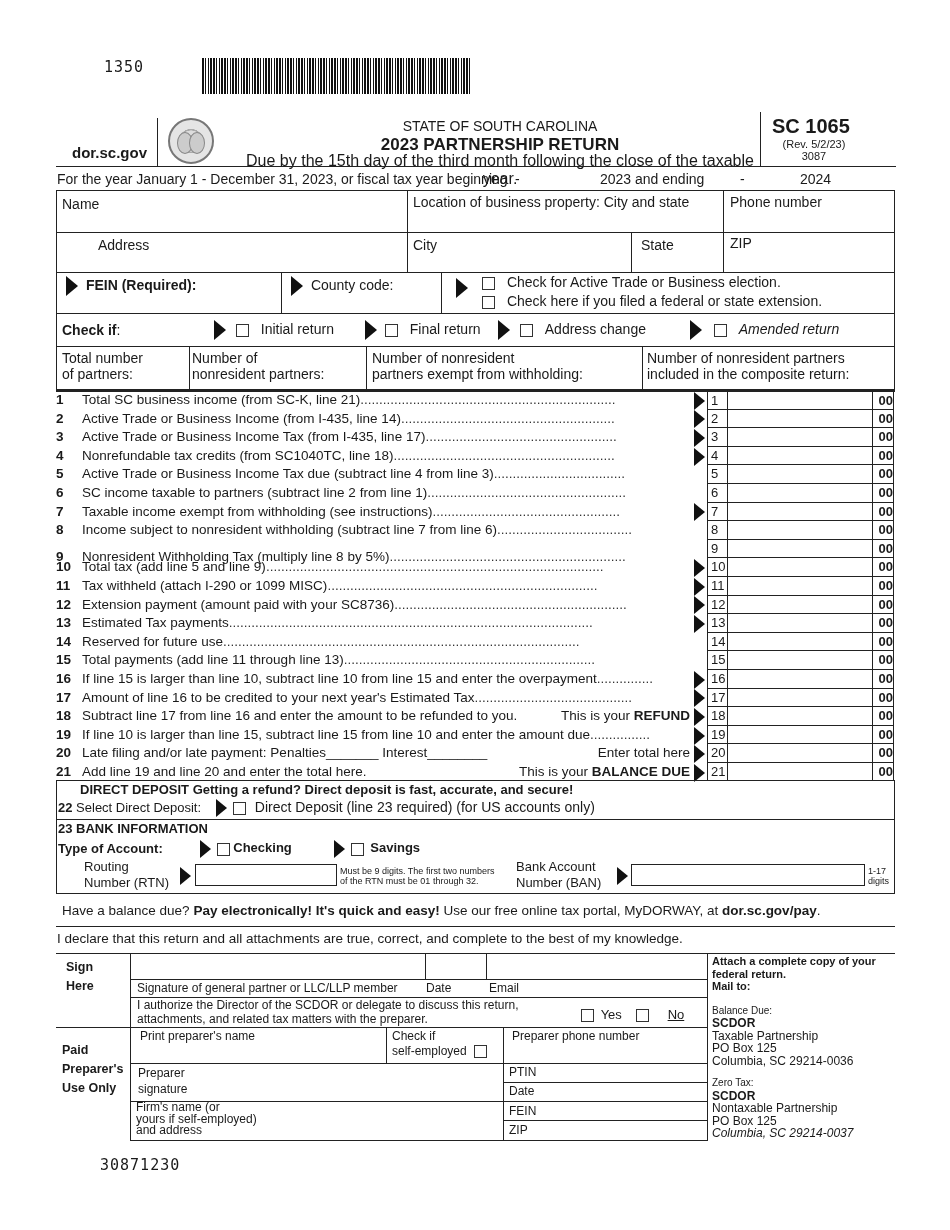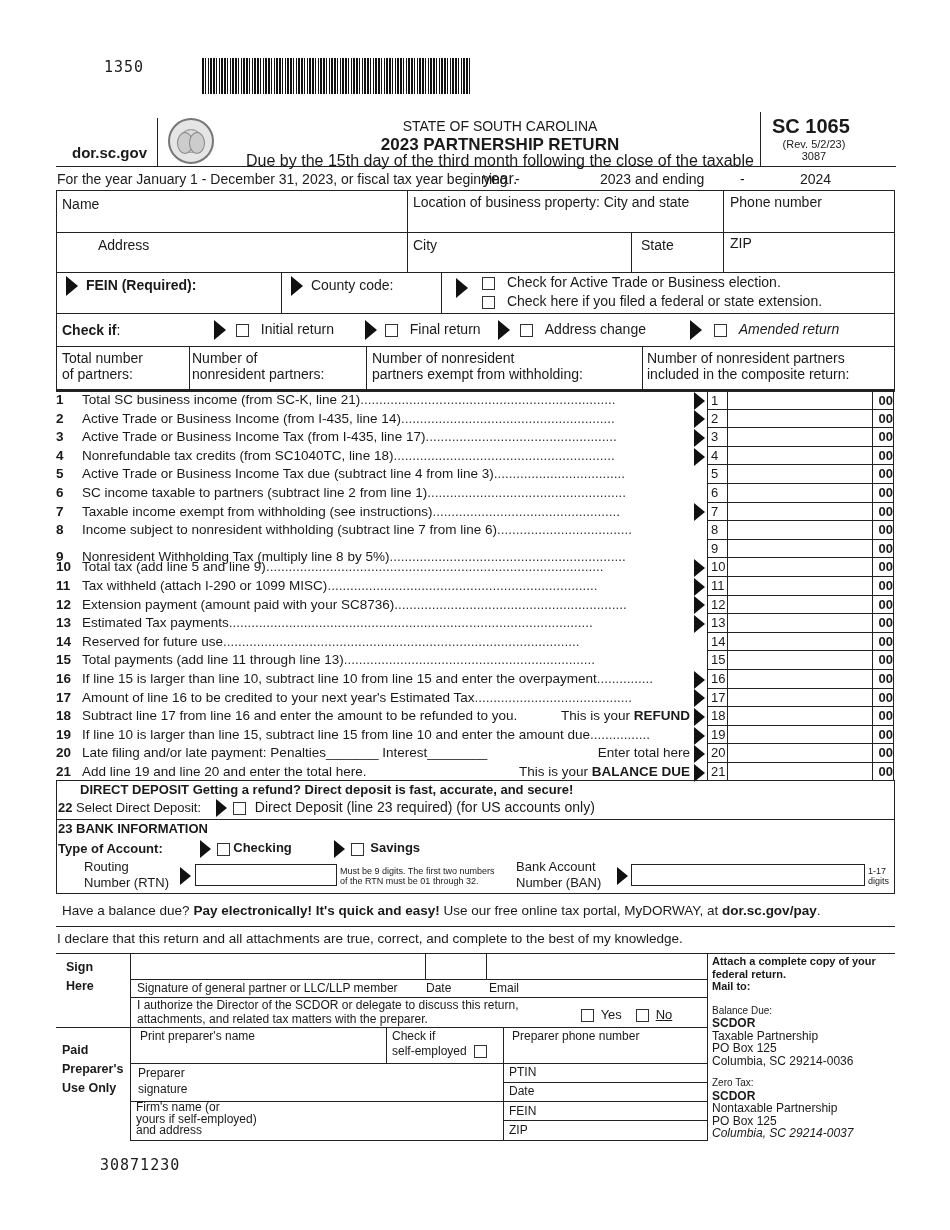--- a/index.html
+++ b/index.html
@@ -372,21 +372,21 @@
 <div class="abs small" style="left:137px;top:998px;line-height:14px;">
   <div>I authorize the Director of the SCDOR or delegate to discuss this return,</div>
     <div>attachments, and related tax matters with the preparer.</div>
 </div>
 <div class="abs" style="left:581px;top:1007px;font-size:13px;">
   <span class="chk"></span>
   <span style="margin-left:3px;">Yes</span>
 </div>
 <div class="abs" style="left:636px;top:1007px;font-size:13px;">
   <span class="chk"></span>
-  <span style="margin-left:3px;text-decoration:underline;">No</span>
+  <span style="margin-left:15px;text-decoration:underline;">No</span>
 </div>
 
 <div class="abs bold" style="left:62px;top:1041px;font-size:12.5px;line-height:19px;">
   <div>Paid</div>
     <div>Preparer's</div>
     <div>Use Only</div>
 </div>
 <div class="abs small" style="left:140px;top:1029px;">Print preparer's name</div>
 <div class="abs small" style="left:392px;top:1029px;line-height:15px;">
   <div>Check if</div>

